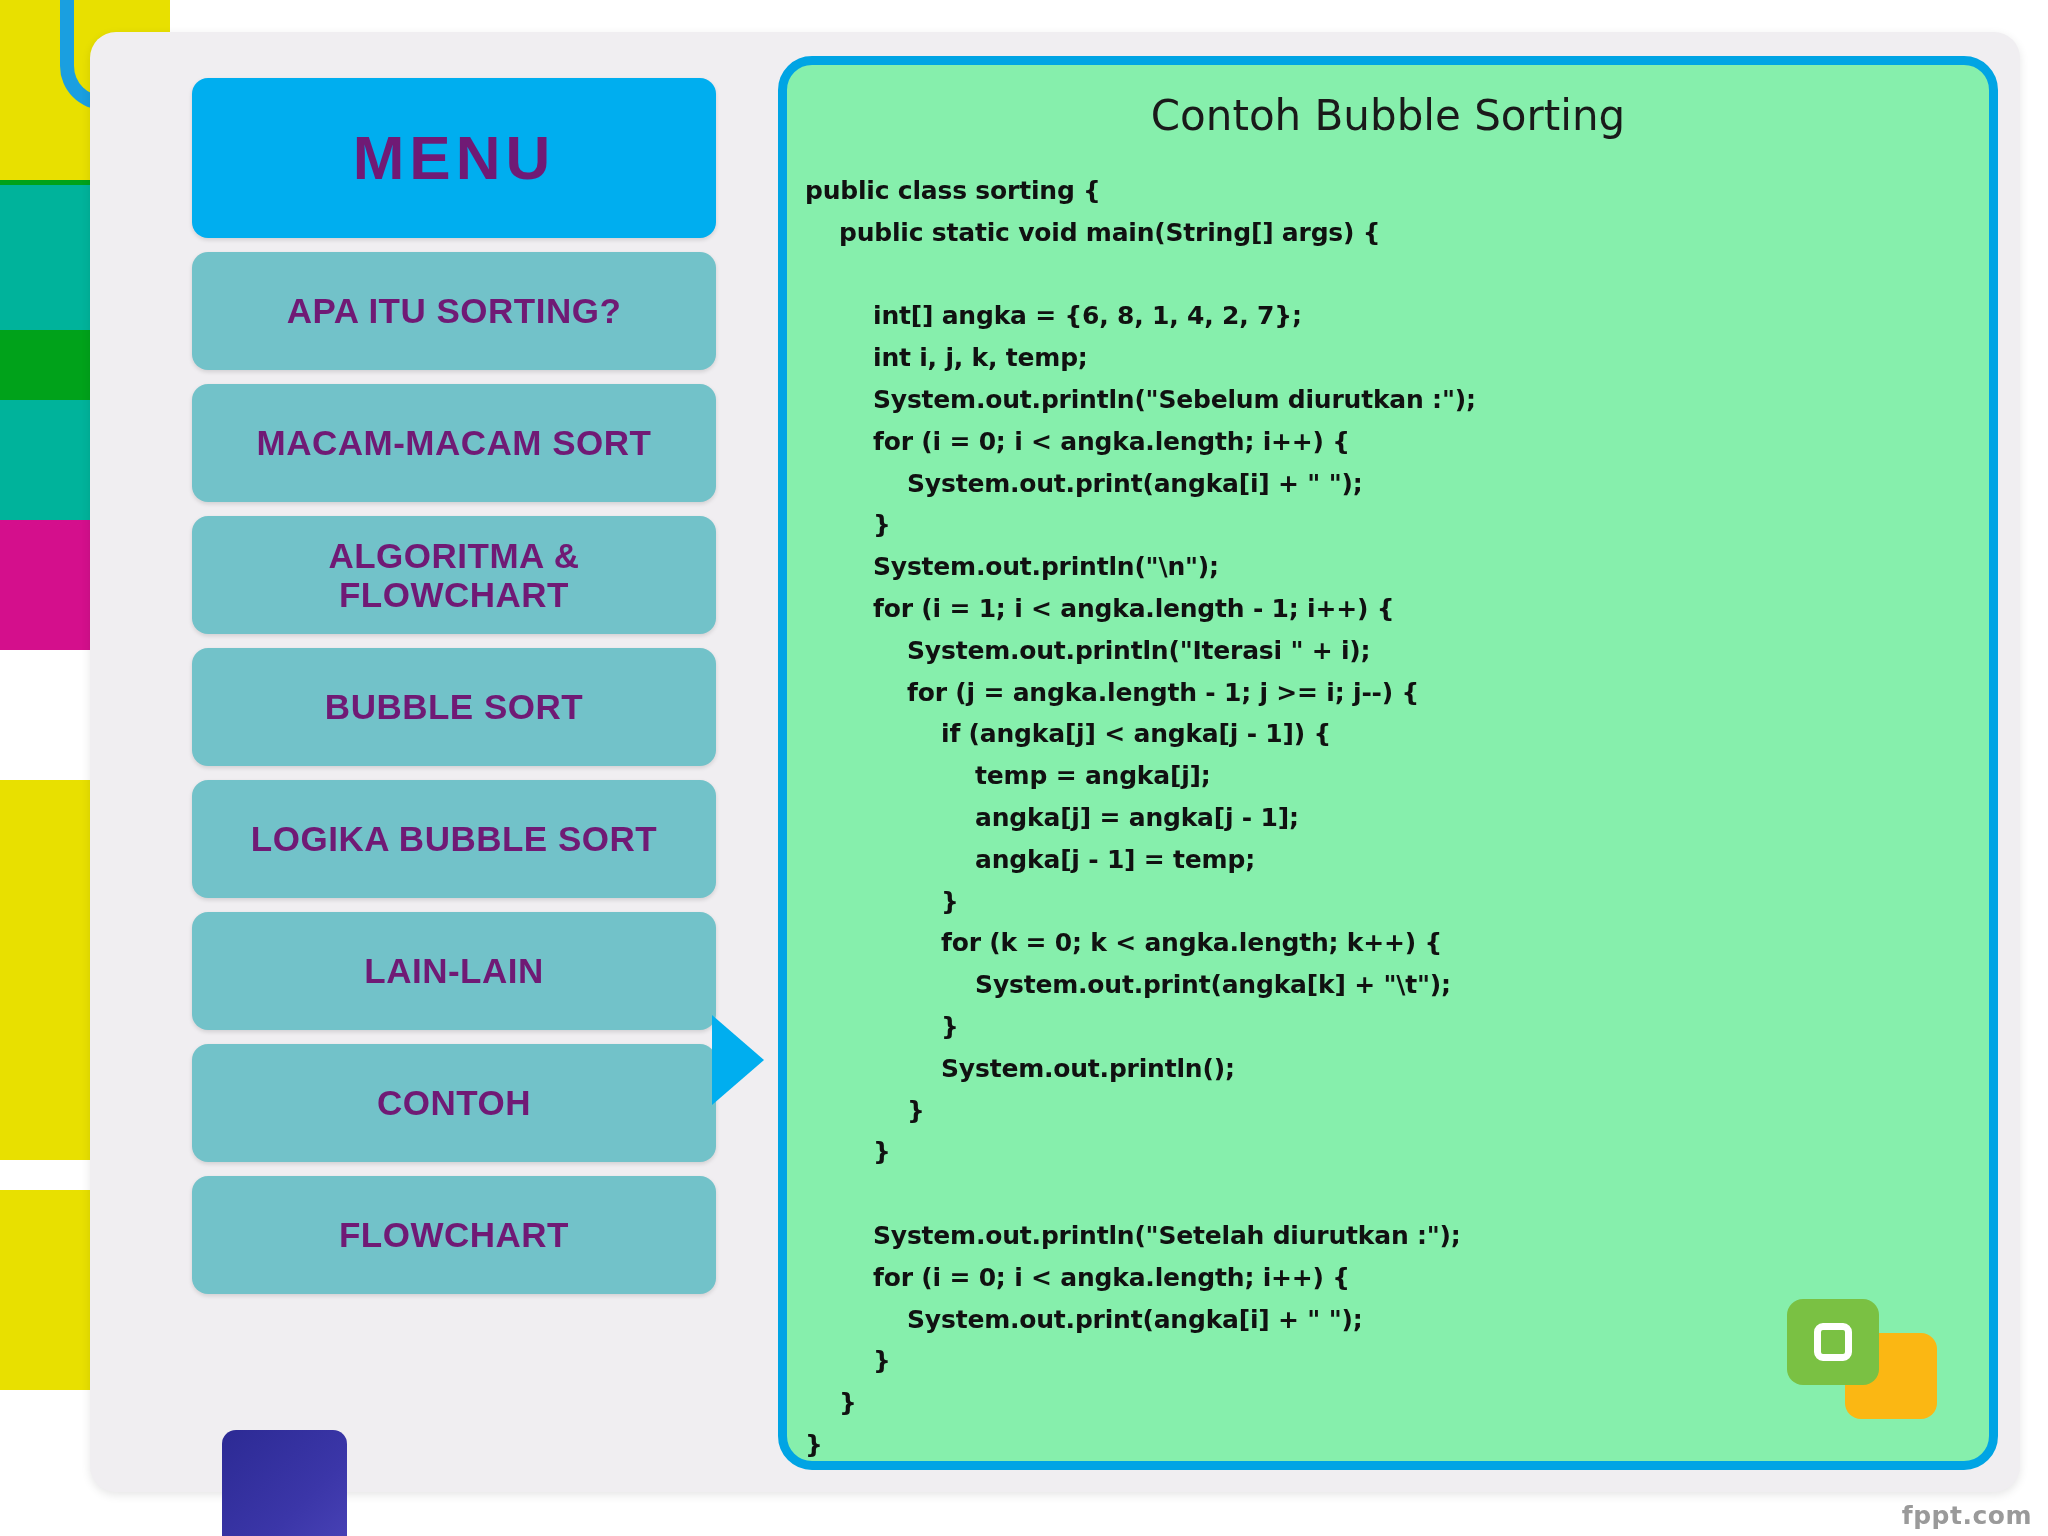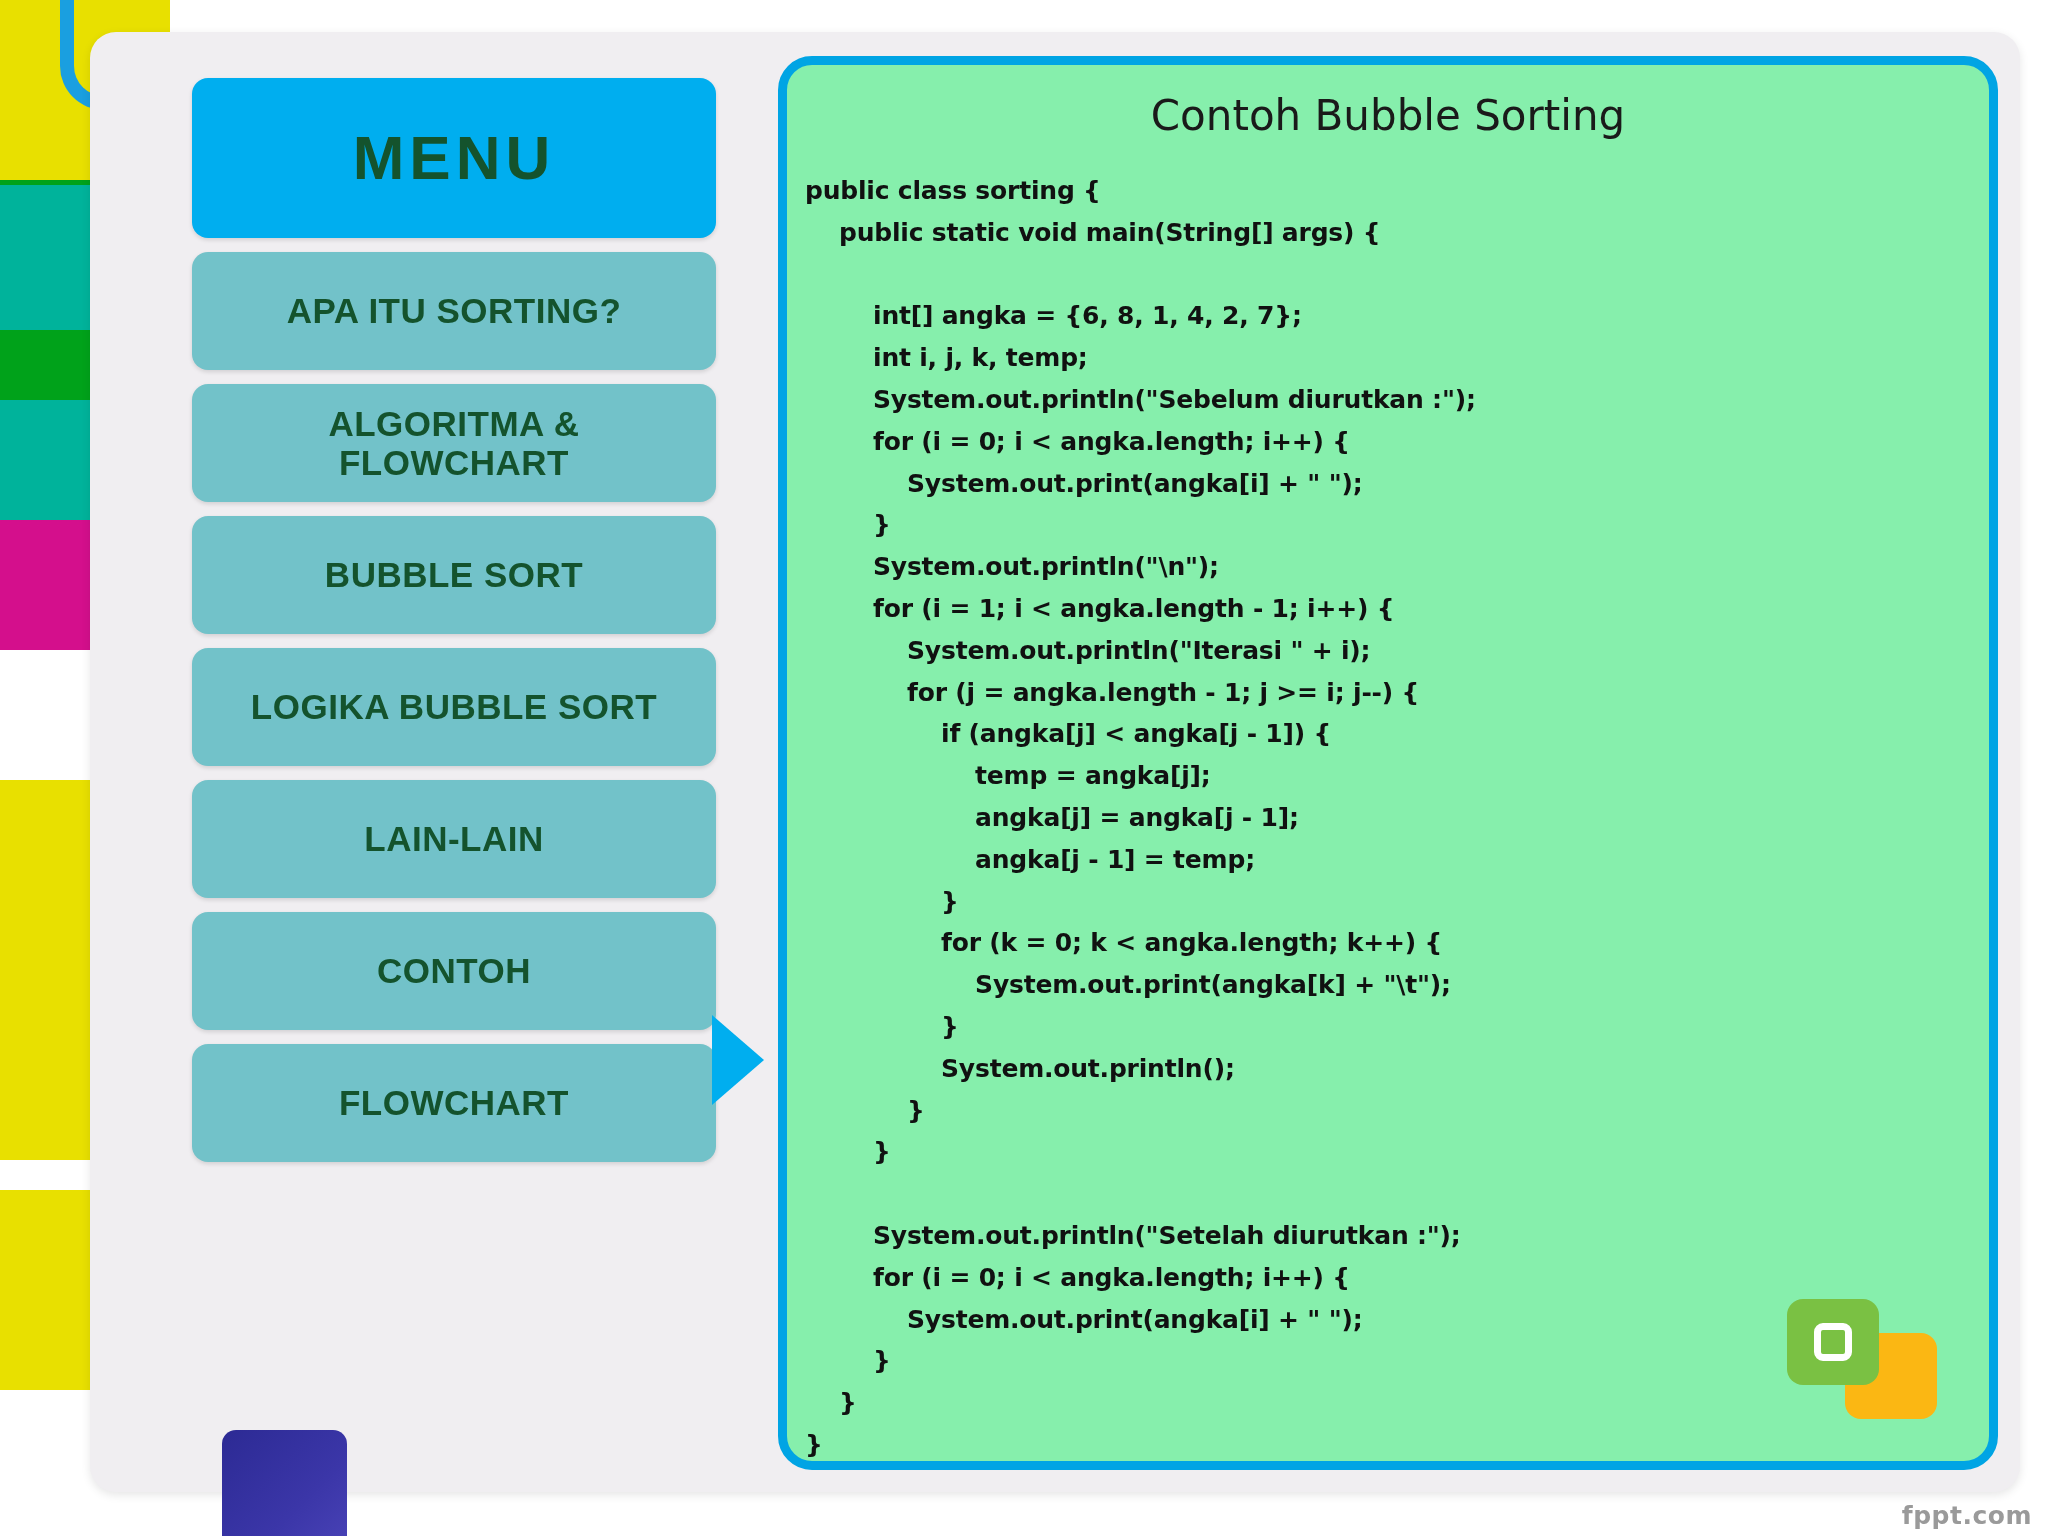--- a/index.html
+++ b/index.html
@@ -78,21 +78,21 @@
 
   
   .sidebar {
     position: absolute;
     left: 192px; top: 78px;
     width: 524px;
   }
   .menu-btn {
     width: 524px;
     border-radius: 16px;
-    color: #14532d;
+    color: #701a75;
     display: flex; align-items: center; justify-content: center;
     text-align: center;
     box-shadow: 0 2px 4px rgba(0,0,0,0.13);
     margin-bottom: 14px;
     letter-spacing: 0.5px;
     line-height: 1.14;
   }
   .menu-btn.title {
     background: #00aeef;
     height: 160px;
@@ -196,20 +196,21 @@
   <div class="deco deco-yellow-mid"></div>
   <div class="deco deco-yellow-bot"></div>
 
   <div class="card"></div>
 
   <div class="deco deco-navy"></div>
 
   <div class="sidebar">
     <div class="menu-btn title">MENU</div>
     <div class="menu-btn item">APA ITU SORTING?</div>
+    <div class="menu-btn item">MACAM-MACAM SORT</div>
     <div class="menu-btn item two-line" style="white-space: pre-line;">ALGORITMA  &amp;
 FLOWCHART</div>
     <div class="menu-btn item">BUBBLE SORT</div>
     <div class="menu-btn item">LOGIKA BUBBLE SORT</div>
     <div class="menu-btn item">LAIN-LAIN</div>
     <div class="menu-btn item">CONTOH</div>
     <div class="menu-btn item">FLOWCHART</div>
   </div>
 
   <div class="menu-arrow"></div>

